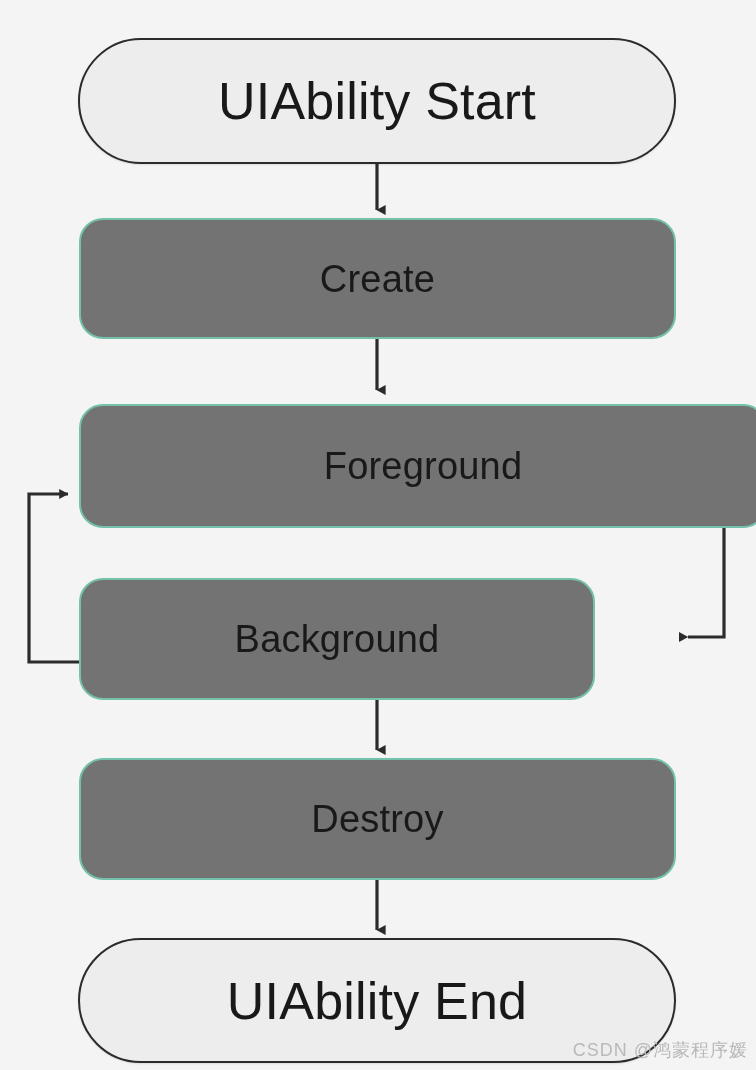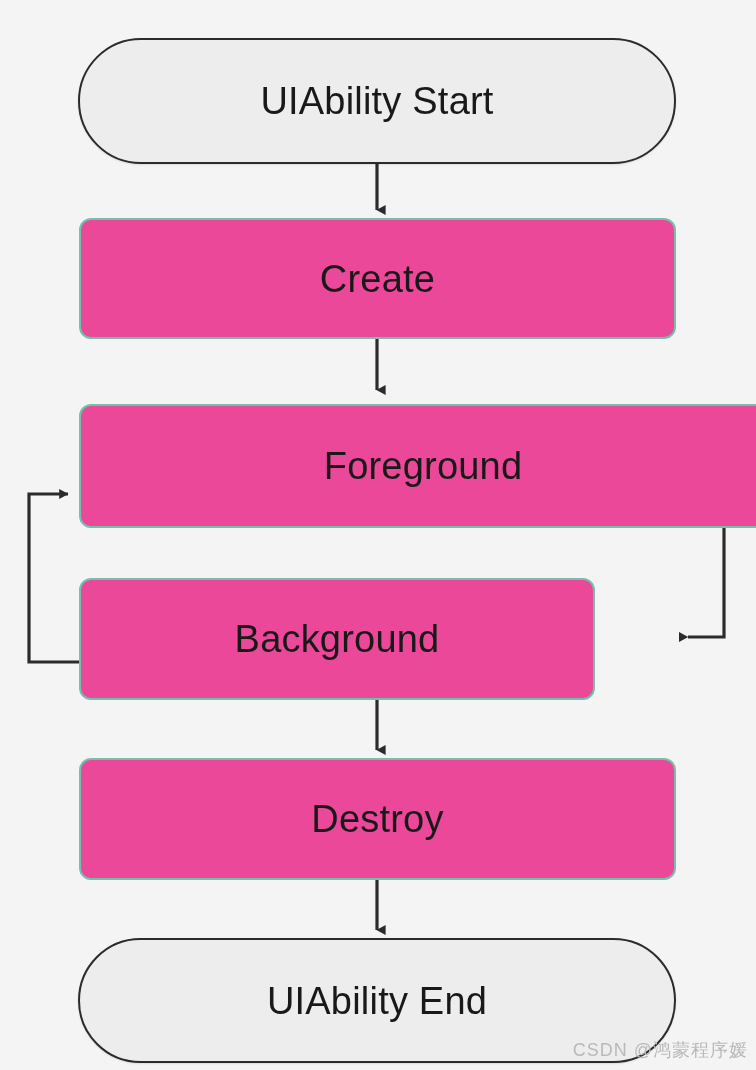--- a/index.html
+++ b/index.html
@@ -44,27 +44,27 @@
     white-space: nowrap;
   }
   
   .node.terminal {
     background: #ededed;
     border: 2.5px solid #2b2b2b;
     border-radius: 70px;
     box-shadow: 0 1px 2px rgba(0,0,0,0.10);
   }
   .node.terminal .node-label {
-    font-size: 38px;
+    font-size: 52px;
   }
   
   .node.process {
-    background: #ec4899;
+    background: #737373;
     border: 2.5px solid #73c0ab;
-    border-radius: 12px;
+    border-radius: 24px;
   }
   .node.process .node-label {
     font-size: 38px;
   }
   
   .n-start      { left: 78px; top: 38px;  width: 598px; height: 126px; }
   .n-create     { left: 79px; top: 218px; width: 597px; height: 121px; }
   .n-foreground { left: 79px; top: 404px; width: 688px; height: 124px; }
   .n-background { left: 79px; top: 578px; width: 516px; height: 122px; }
   .n-destroy    { left: 79px; top: 758px; width: 597px; height: 122px; }

